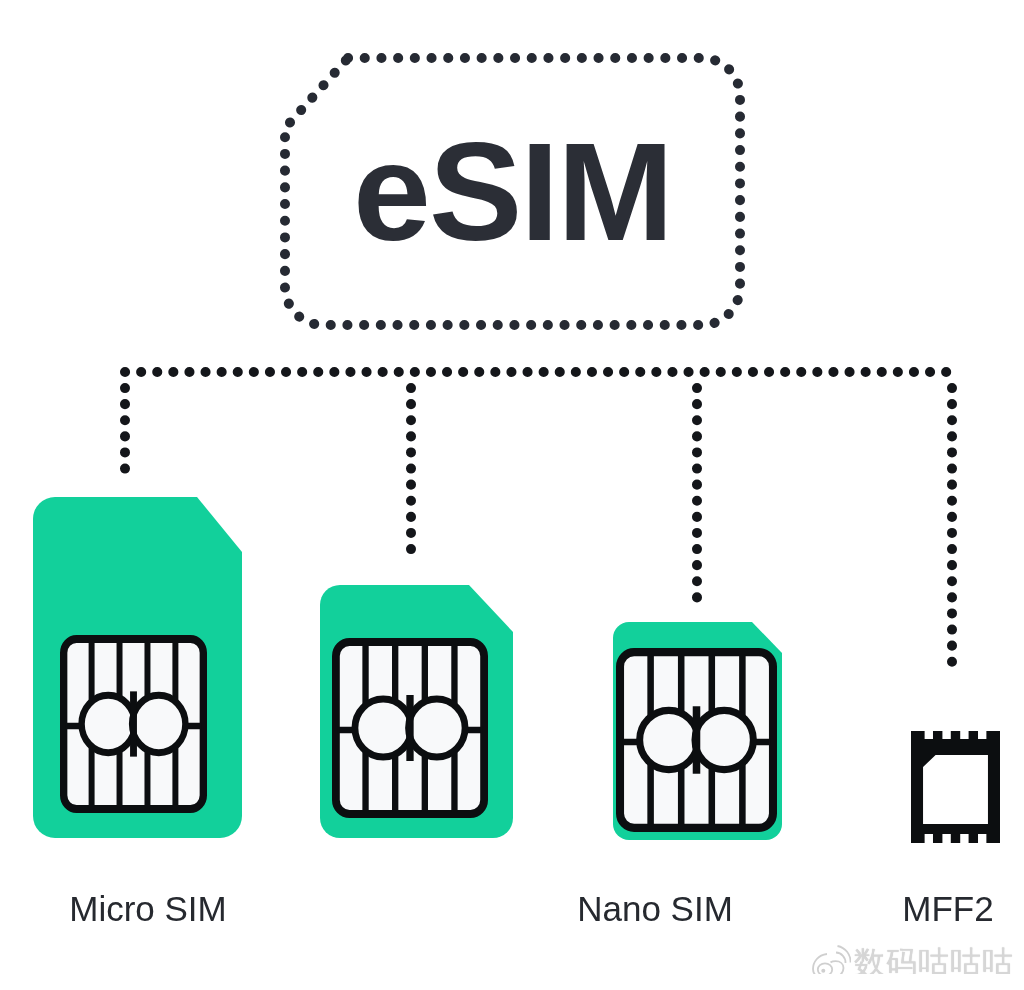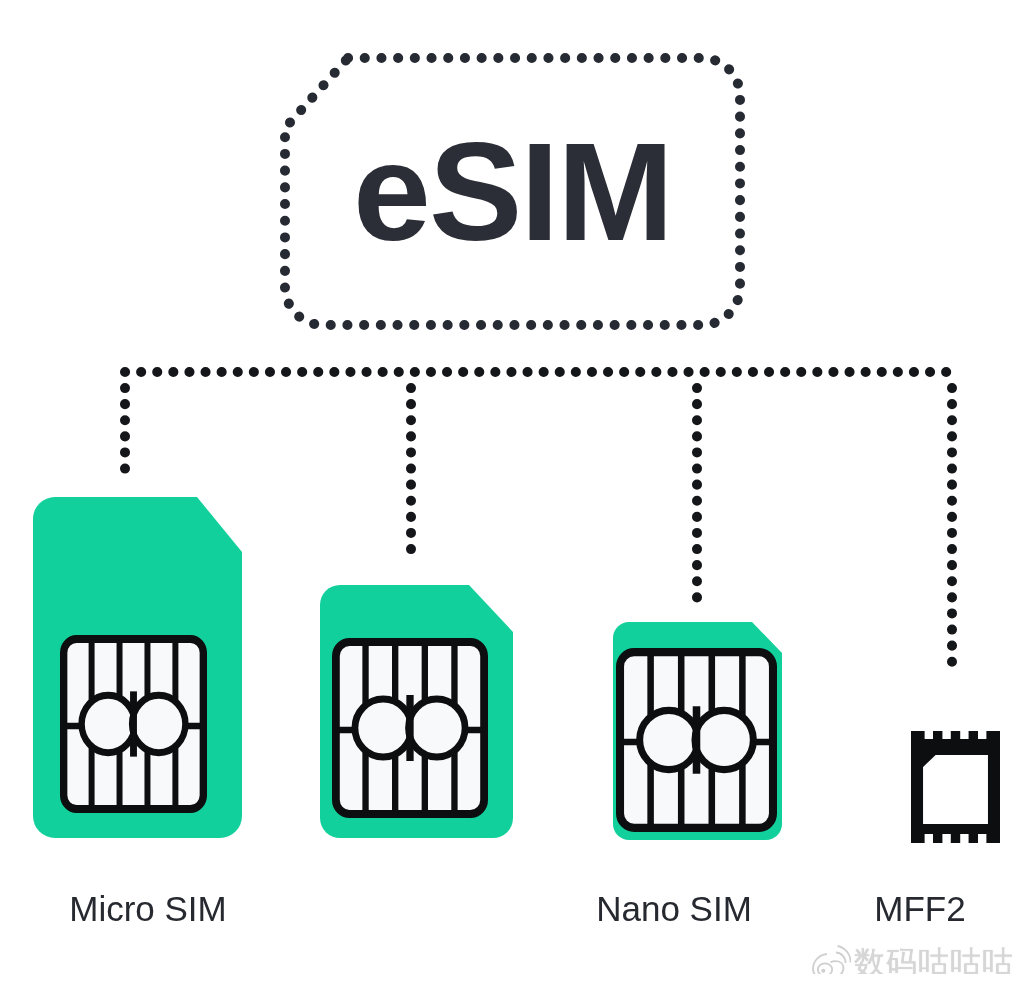--- a/index.html
+++ b/index.html
@@ -91,22 +91,22 @@
     <use href="#sim-chip" x="3" y="26" width="161" height="184"></use>
   </svg>
 
   <svg class="abs" style="left:911px;top:731px" width="89" height="112" viewBox="0 0 85 112" preserveAspectRatio="none">
     <path fill-rule="evenodd" d="M0,0 H13 V8 H21 V0 H30 V8 H38 V0 H47 V8 H55 V0 H64 V8 H72 V0 H85
              V112 H72 V103 H64 V112 H55 V103 H47 V112 H38 V103 H30 V112 H21 V103 H13 V112 H0 Z
              M23.5,24 H73.5 V93 H11.5 V36 Z" fill="#0c0e10"></path>
   </svg>
 
   <div class="abs sim-label" style="left:148px">Micro SIM</div>
-  <div class="abs sim-label" style="left:674px">Nano SIM</div>
-  <div class="abs sim-label" style="left:920px">MFF2</div>
+  <div class="abs sim-label" style="left:655px">Nano SIM</div>
+  <div class="abs sim-label" style="left:948px">MFF2</div>
 
   <div class="abs watermark">
     <svg width="40" height="38" viewBox="0 0 40 38">
       <g fill="none" stroke="#cfcfcf" stroke-width="1.8">
         <path d="M16,10 C7,11 2,18 2,25 c0,6 6,10.5 14,10.5 c9,0 16.5,-5 16.5,-11.5 c0,-4 -3.2,-6.8 -8,-6.8 c-2,0 -3.8,0.5 -5,1.2"></path>
         <ellipse cx="14" cy="25.5" rx="7.2" ry="6.2"></ellipse>
         <circle cx="12.3" cy="26.8" r="2" fill="#cfcfcf" stroke="none"></circle>
         <path d="M25,8.5 a10,10 0 0 1 9.5,10.5"></path>
         <path d="M26.5,2 a16,16 0 0 1 13,16.5"></path>
       </g>

